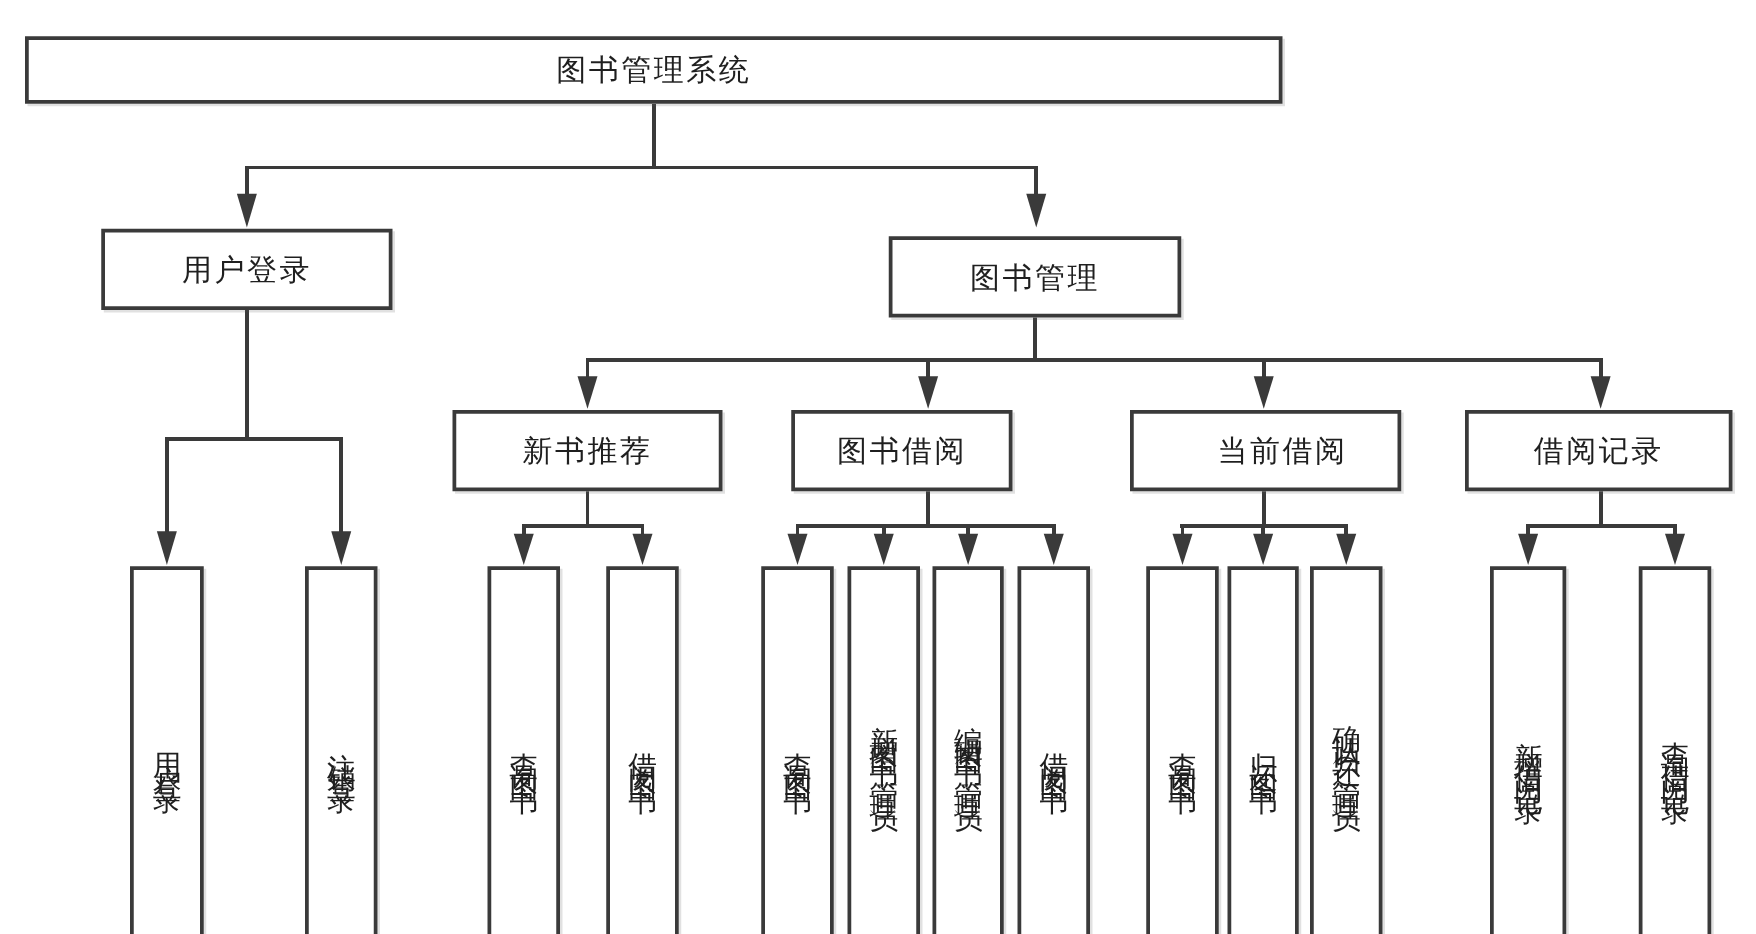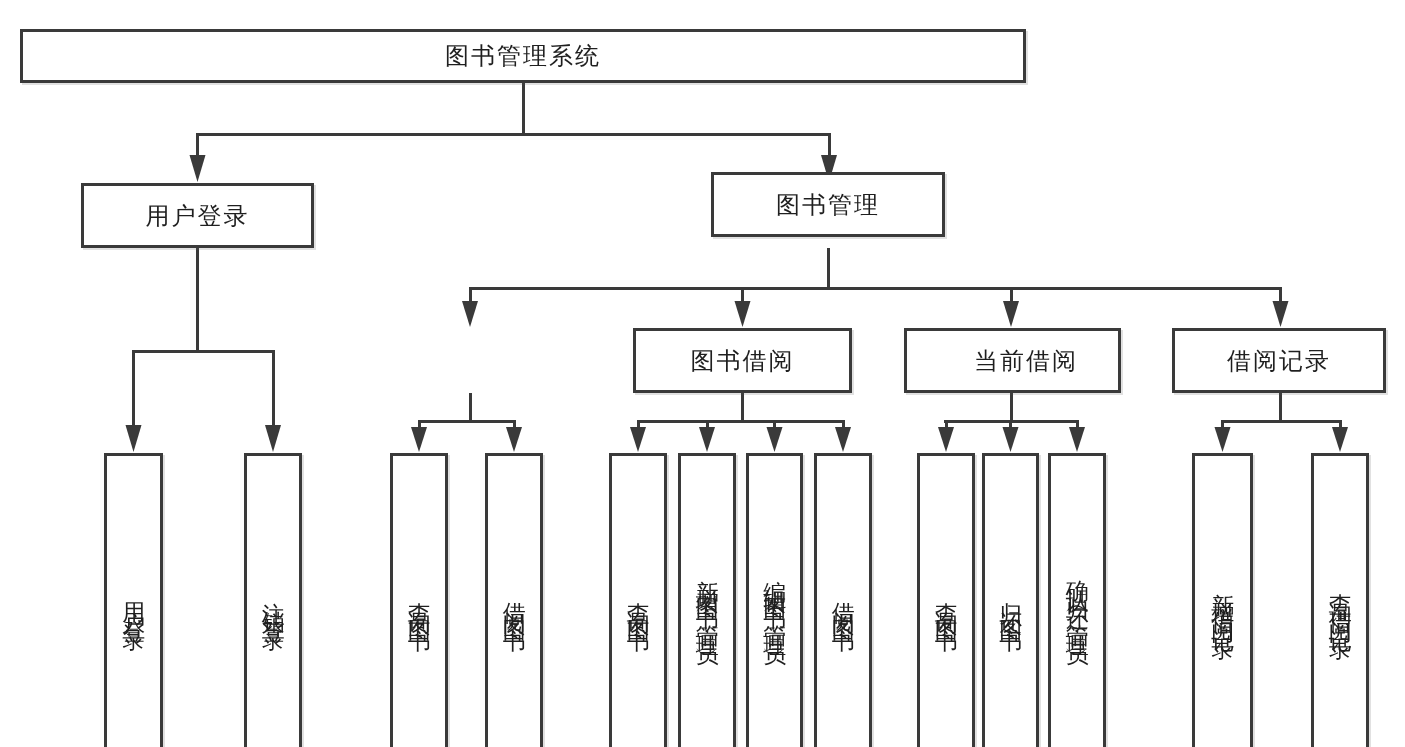--- a/index.html
+++ b/index.html
@@ -110,25 +110,28 @@
     <polygon points="1332,411 1348,411 1340,436"></polygon>
   </svg>
 
   <div class="node" style="left:20px;top:13px;width:1006px;height:54px;">
     <span class="hlabel">图书管理系统</span>
   </div>
 
   <div class="node" style="left:81px;top:167px;width:233px;height:65px;">
     <span class="hlabel">用户登录</span>
   </div>
-  <div class="node" style="left:711px;top:156px;width:234px;height:65px;">
+  <div class="node" style="left:711px;top:173px;width:234px;height:65px;">
     <span class="hlabel">图书管理</span>
   </div>
 
-  <div class="node" style="left:633px;top:312px;width:219px;height:65px;">
+  <div class="node" style="left:362px;top:312px;width:216px;height:65px;">
+    <span class="hlabel">新书推荐</span>
+  </div>
+  <div class="node" style="left:633px;top:312px;width:177px;height:65px;">
     <span class="hlabel">图书借阅</span>
   </div>
   <div class="node" style="left:904px;top:312px;width:217px;height:65px;padding-left:27px;">
     <span class="hlabel">当前借阅</span>
   </div>
   <div class="node" style="left:1172px;top:312px;width:214px;height:65px;">
     <span class="hlabel">借阅记录</span>
   </div>
 
   <div class="node" style="left:104px;top:437px;width:59px;height:298px;">

